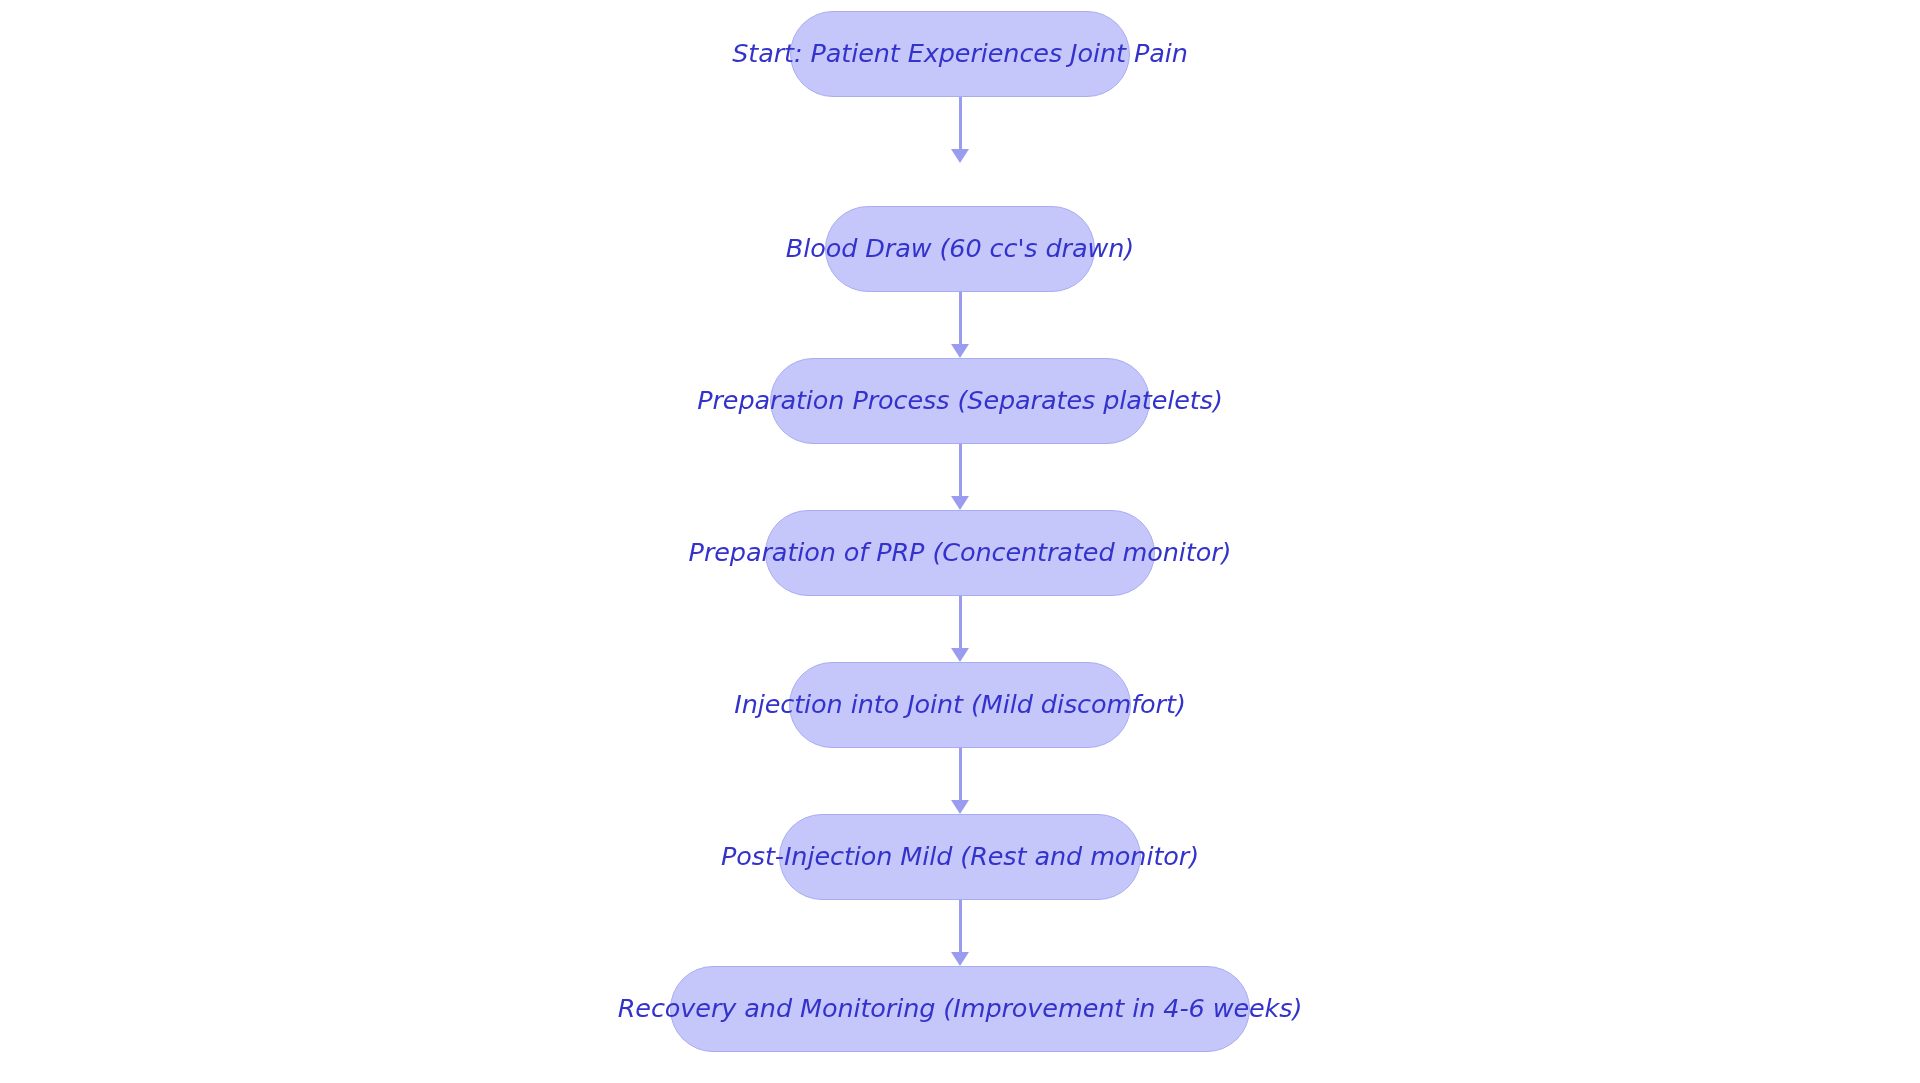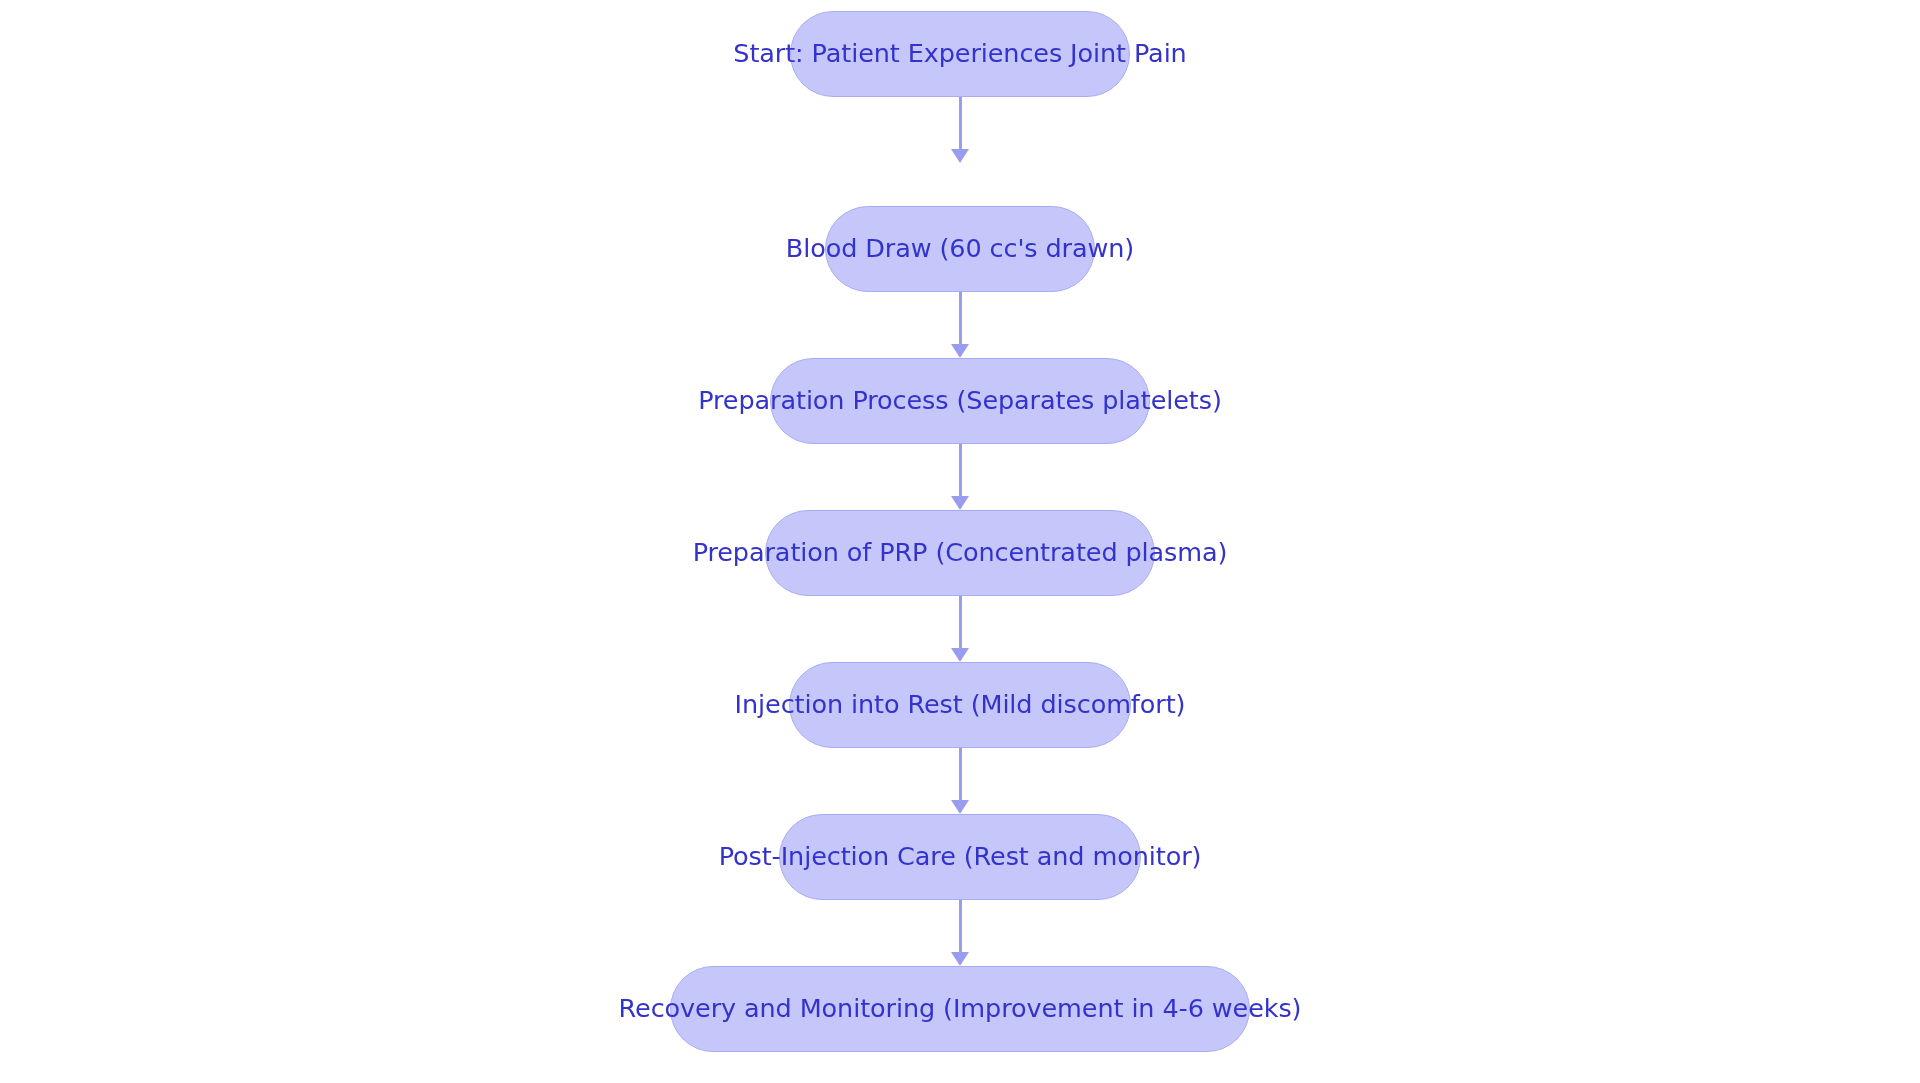--- a/index.html
+++ b/index.html
@@ -13,20 +13,21 @@
     height: 1083px;
     overflow: hidden;
     font-family: "DejaVu Sans", "Liberation Sans", sans-serif;
   }
 
   #flowchart {
     position: relative;
     width: 1920px;
     height: 1083px;
     background: #ffffff;
+    font-style: italic;
   }
 
   .flow-column {
     position: absolute;
     left: 0;
     top: 0;
     width: 1920px;
     height: 1083px;
     display: flex;
     flex-direction: column;
@@ -111,39 +112,39 @@
     <div class="node" style="width:380px;">
       <span class="node-label">Preparation Process (Separates platelets)</span>
     </div>
 
     <div class="connector" style="height:66px;">
       <div class="connector-line"></div>
       <div class="connector-head"></div>
     </div>
 
     <div class="node" style="width:390px;">
-      <span class="node-label">Preparation of PRP (Concentrated plasma)</span>
+      <span class="node-label">Preparation of PRP (Concentrated monitor)</span>
     </div>
 
     <div class="connector" style="height:66px;">
       <div class="connector-line"></div>
       <div class="connector-head"></div>
     </div>
 
     <div class="node" style="width:342px;">
-      <span class="node-label">Injection into Rest (Mild discomfort)</span>
+      <span class="node-label">Injection into Joint (Mild discomfort)</span>
     </div>
 
     <div class="connector" style="height:66px;">
       <div class="connector-line"></div>
       <div class="connector-head"></div>
     </div>
 
     <div class="node" style="width:362px;">
-      <span class="node-label">Post-Injection Care (Rest and monitor)</span>
+      <span class="node-label">Post-Injection Mild (Rest and monitor)</span>
     </div>
 
     <div class="connector" style="height:66px;">
       <div class="connector-line"></div>
       <div class="connector-head"></div>
     </div>
 
     <div class="node" style="width:580px;">
       <span class="node-label">Recovery and Monitoring (Improvement in 4-6 weeks)</span>
     </div>

